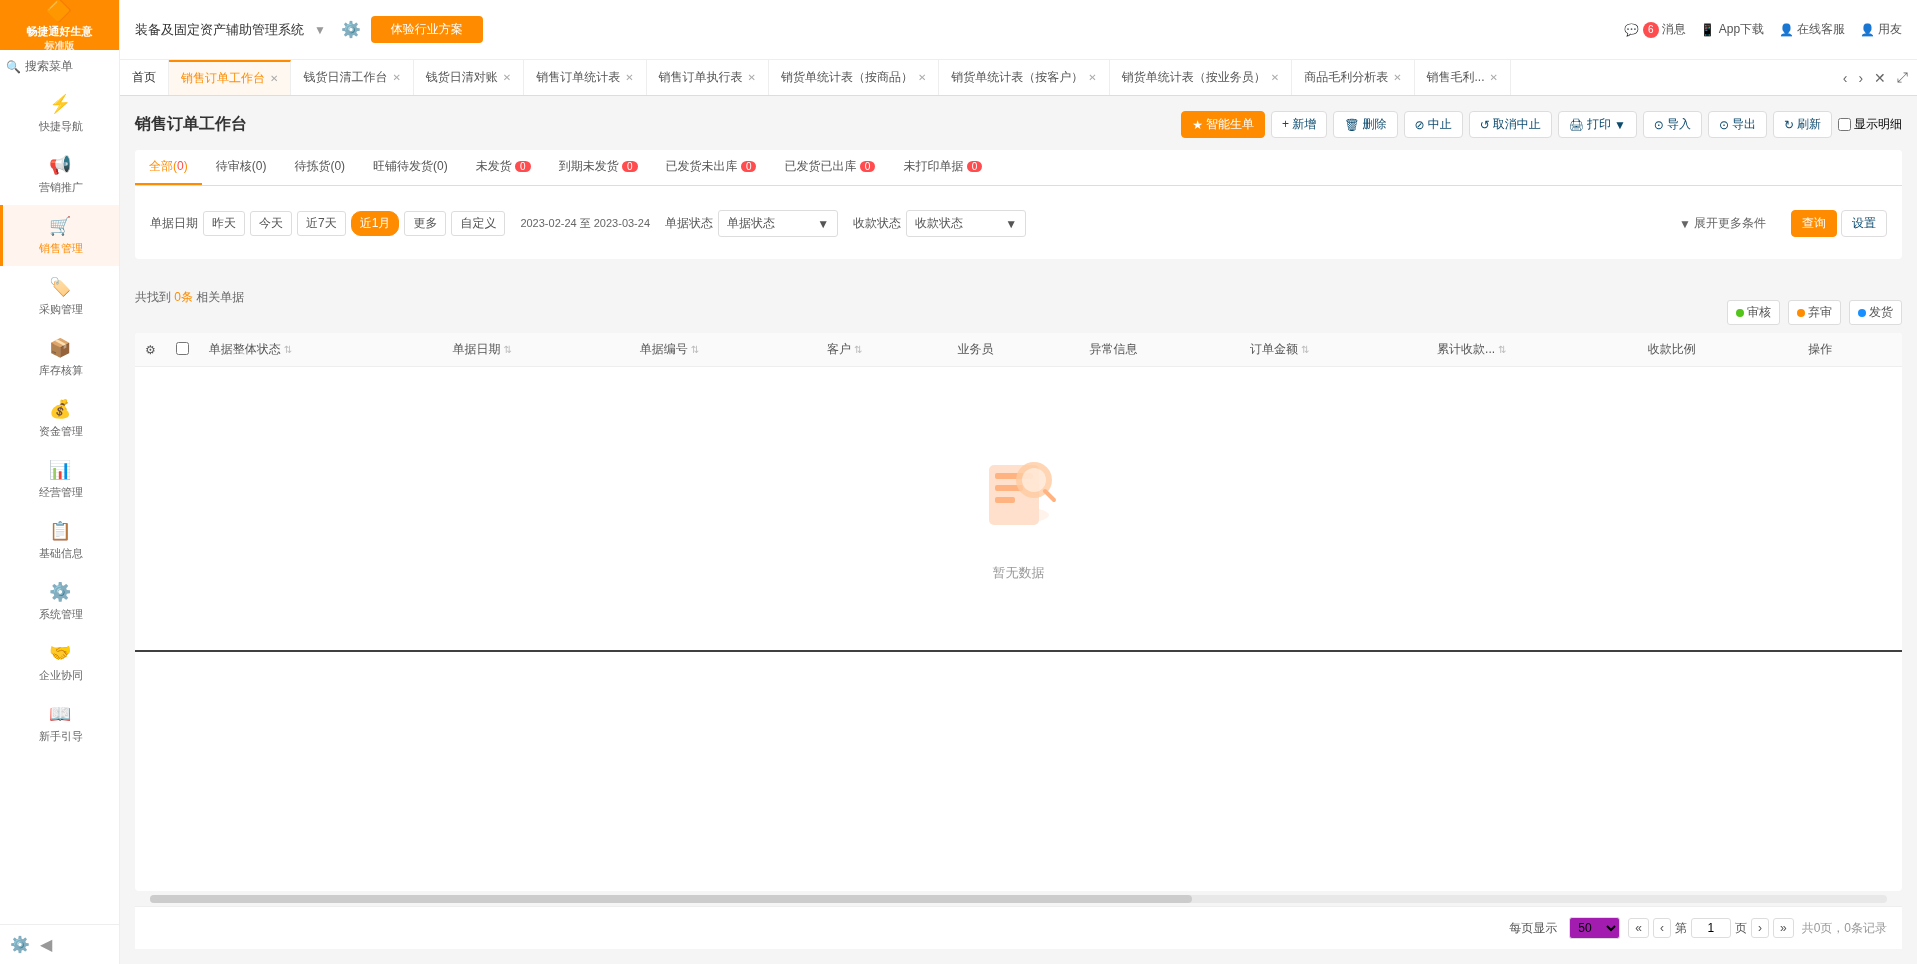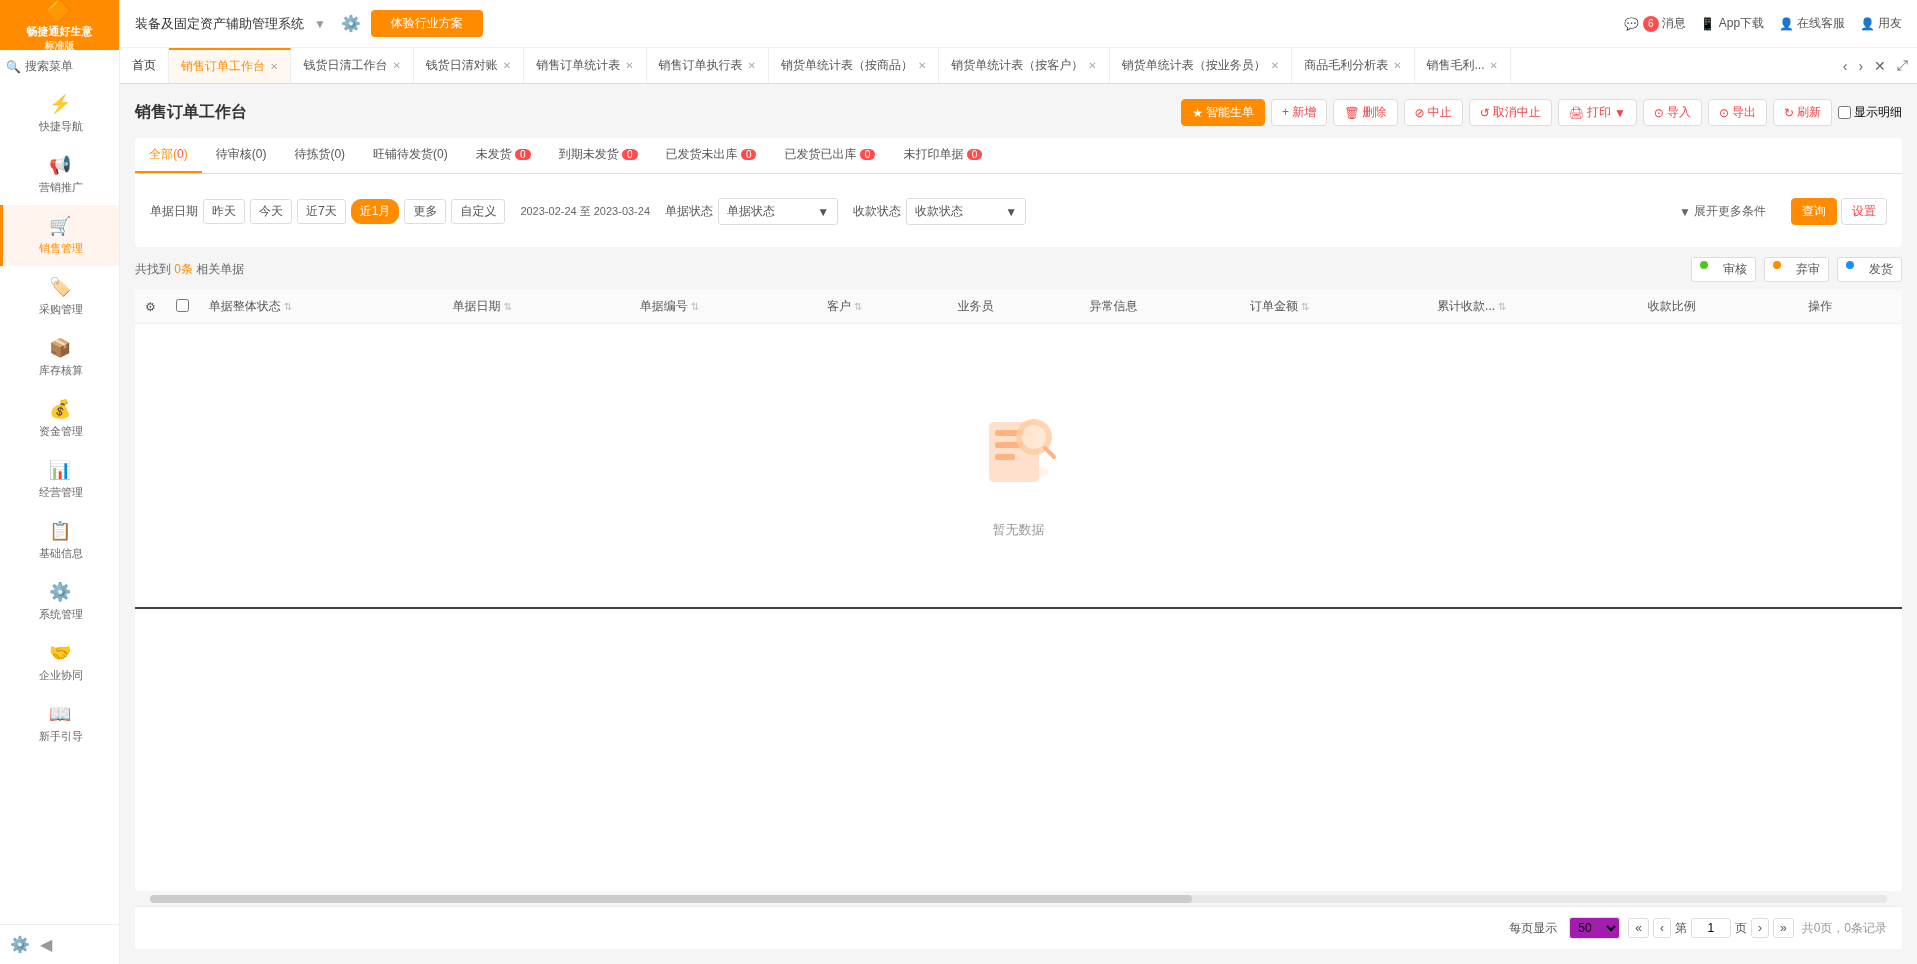--- a/index.html
+++ b/index.html
@@ -13,21 +13,21 @@
     .sidebar-item.active { background: #fff5ee; color: #ff8c00; border-left: 3px solid #ff8c00; }
     .sidebar-item .icon { font-size: 18px; }
     .sidebar-item .label { font-size: 11px; }
     .sidebar-bottom { margin-top: auto; display: flex; padding: 10px; gap: 10px; color: #999; border-top: 1px solid #eee; }
     .sidebar-bottom span { cursor: pointer; font-size: 16px; }
 
     
     .main { flex: 1; display: flex; flex-direction: column; overflow: hidden; }
 
     
-    .topbar { height: 48px; background: #fff; display: flex; align-items: center; padding: 0 15px; gap: 10px; border-bottom: 1px solid #eee; }
+    .topbar { height: 60px; background: #fff; display: flex; align-items: center; padding: 0 15px; gap: 10px; border-bottom: 1px solid #eee; }
     .topbar-title { flex: 0 0 auto; color: #333; font-size: 13px; }
     .topbar-btn { background: #ff8c00; color: #fff; border: none; padding: 5px 20px; border-radius: 4px; cursor: pointer; font-size: 12px; }
     .topbar-gear { color: #666; cursor: pointer; font-size: 16px; margin-left: 5px; }
     .topbar-right { margin-left: auto; display: flex; align-items: center; gap: 15px; color: #555; }
     .topbar-right .item { display: flex; align-items: center; gap: 3px; cursor: pointer; }
     .badge { background: #ff4d4f; color: #fff; border-radius: 50%; width: 16px; height: 16px; font-size: 10px; display: flex; align-items: center; justify-content: center; }
 
     
     .tabbar { height: 36px; background: #fff; display: flex; align-items: center; border-bottom: 1px solid #ddd; overflow: hidden; }
     .tab { height: 36px; padding: 0 12px; display: flex; align-items: center; gap: 5px; cursor: pointer; white-space: nowrap; border-right: 1px solid #eee; color: #555; font-size: 12px; flex-shrink: 0; }
@@ -37,21 +37,21 @@
     .tab-nav { display: flex; align-items: center; margin-left: auto; padding: 0 5px; gap: 3px; }
     .tab-nav span { cursor: pointer; color: #666; font-size: 14px; padding: 2px 4px; }
 
     
     .content { flex: 1; overflow-y: auto; padding: 15px; background: #f5f5f5; display: flex; flex-direction: column; }
 
     
     .page-header { display: flex; align-items: center; justify-content: space-between; margin-bottom: 12px; }
     .page-title { font-size: 16px; font-weight: bold; color: #333; }
     .page-actions { display: flex; align-items: center; gap: 6px; }
-    .action-btn { border: 1px solid #ddd; background: #fff; padding: 4px 10px; border-radius: 4px; cursor: pointer; display: flex; align-items: center; gap: 3px; color: #ef4444; font-size: 12px; }
+    .action-btn { border: 1px solid #ddd; background: #fff; padding: 4px 10px; border-radius: 4px; cursor: pointer; display: flex; align-items: center; gap: 3px; color: #0c4a6e; font-size: 12px; }
     .action-btn.orange { background: #ff8c00; color: #fff; border-color: #ff8c00; }
     .action-btn.primary { background: #ff8c00; color: #fff; border-color: #ff8c00; }
 
     
     .filter-tabs { display: flex; gap: 0; margin-bottom: 12px; border-bottom: 1px solid #ddd; background: #fff; border-radius: 4px 4px 0 0; }
     .filter-tab { padding: 8px 14px; cursor: pointer; color: #555; border-bottom: 2px solid transparent; font-size: 12px; }
     .filter-tab.active { color: #ff8c00; border-bottom: 2px solid #ff8c00; }
 
     
     .filter-area { background: #fff; padding: 12px 15px; border-radius: 0 0 4px 4px; margin-bottom: 10px; }
@@ -63,21 +63,21 @@
     .date-btn.active { background: #ff8c00; color: #fff; border-color: #ff8c00; border-radius: 10px; }
     .date-range { color: #666; font-size: 11px; }
     .filter-select { border: 1px solid #ddd; border-radius: 3px; padding: 4px 8px; background: #fff; color: #555; min-width: 120px; cursor: pointer; display: flex; align-items: center; justify-content: space-between; gap: 5px; }
     .expand-btn { display: flex; align-items: center; gap: 3px; color: #666; cursor: pointer; font-size: 12px; margin-left: auto; }
 
     
     .action-bar { display: flex; align-items: center; justify-content: space-between; margin-bottom: 8px; }
     .result-info { color: #666; }
     .result-info .highlight { color: #ff8c00; font-weight: normal; }
     .batch-actions { display: flex; gap: 8px; align-items: center; }
-    .batch-btn { padding: 3px 8px; border: 1px solid #ddd; background: #fff; border-radius: 3px; cursor: pointer; color: #555; font-size: 12px; display: flex; gap: 15px; }
+    .batch-btn { padding: 3px 8px; border: 1px solid #ddd; background: #fff; border-radius: 3px; cursor: pointer; color: #555; font-size: 12px; display: flex; align-items: center; gap: 3px; margin-top: 31px; }
     .batch-btn .dot { width: 8px; height: 8px; border-radius: 50%; }
     .dot-green { background: #52c41a; }
     .dot-orange { background: #ff8c00; }
     .dot-blue { background: #1890ff; }
 
     
     .table-container { background: #fff; border-radius: 4px; flex: 1; overflow: hidden; }
     table { width: 100%; border-collapse: collapse; }
     thead tr { background: #fafafa; }
     th { padding: 8px 10px; text-align: left; color: #555; font-weight: normal; border-bottom: 1px solid #eee; white-space: nowrap; font-size: 12px; }

